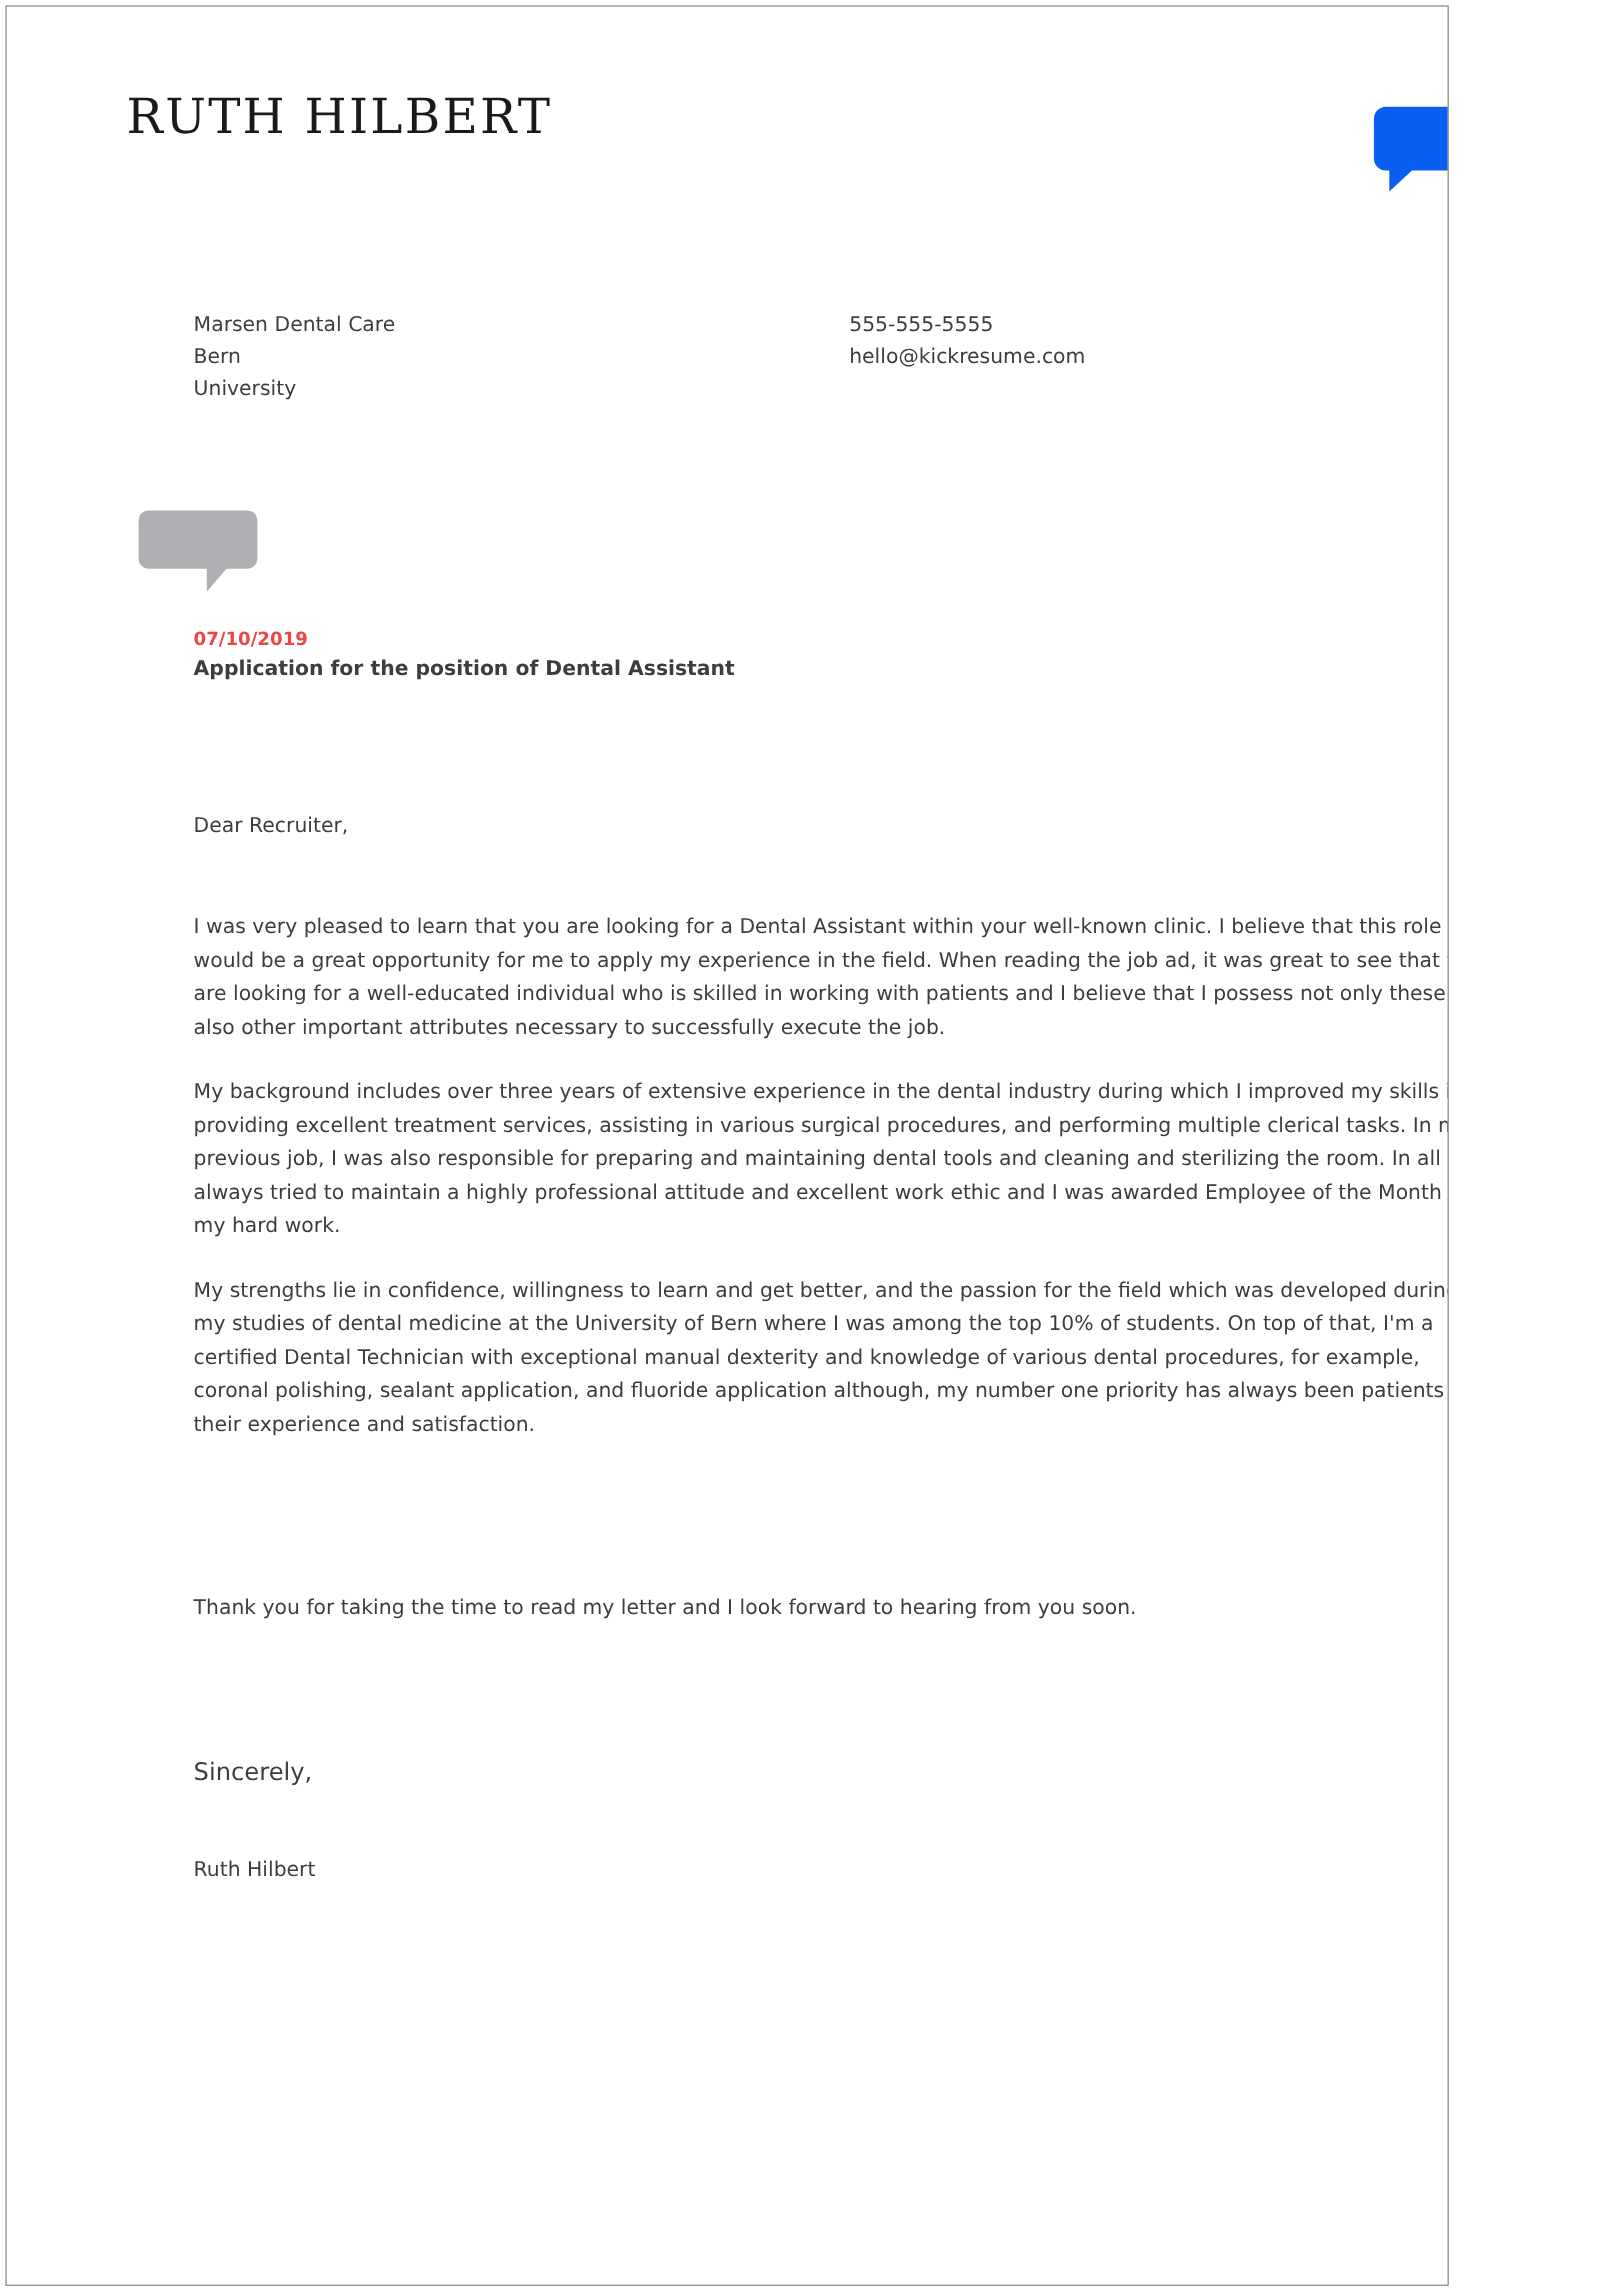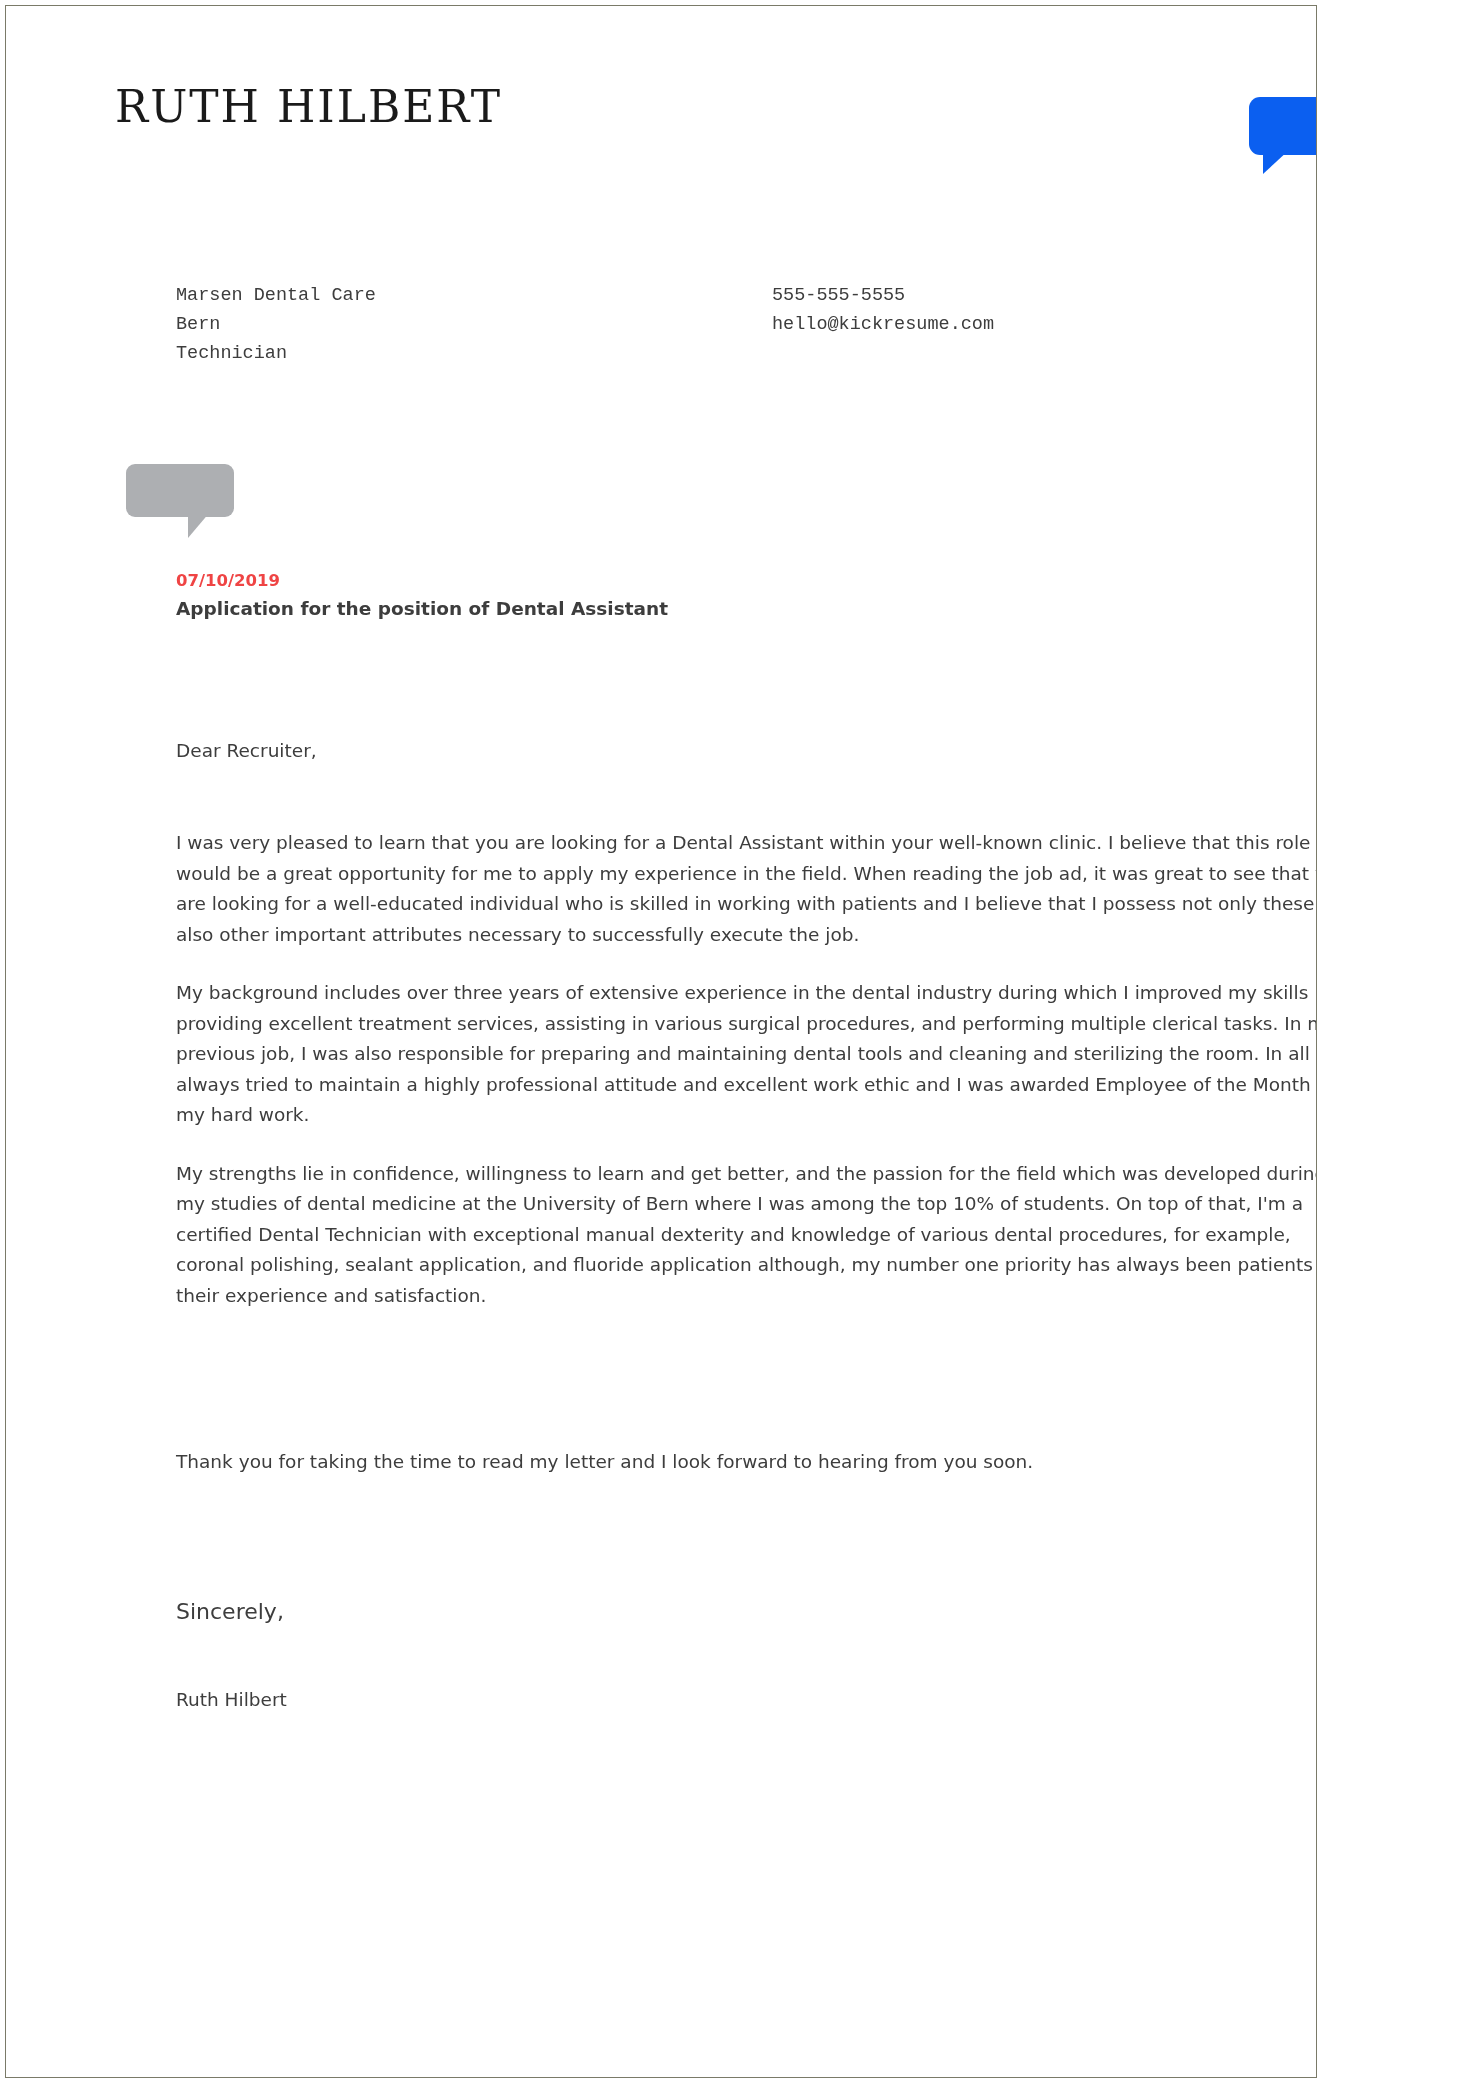--- a/index.html
+++ b/index.html
@@ -94,21 +94,21 @@
   }
   .addr-col {
     position: absolute;
     font-size: 18.5px;
     line-height: 29px;
     color: #3d3d3d;
     font-weight: 400;
   }
   .addr-col.left { left: 167px; top: 0; }
   .addr-col.right { left: 763px; top: 0; }
-  .addr-col div { white-space: nowrap; font-family: Liberation Mono, monospace; }
+  .addr-col div { white-space: nowrap; }
 
   
   .gray-bubble {
     position: absolute;
     left: 117px;
     top: 455px;
     width: 108px;
     height: 70px;
   }
   .gray-bubble .body {
@@ -212,21 +212,21 @@
       <div class="logo-bubble">
         <div class="body"></div>
         <div class="tail"></div>
       </div>
     </div>
 
     <div class="addr-block">
       <div class="addr-col left">
         <div>Marsen Dental Care</div>
         <div>Bern</div>
-        <div>Technician</div>
+        <div>University</div>
       </div>
       <div class="addr-col right">
         <div>555-555-5555</div>
         <div>hello@kickresume.com</div>
       </div>
     </div>
 
     <div class="gray-bubble">
       <div class="body"></div>
       <div class="tail"></div>

